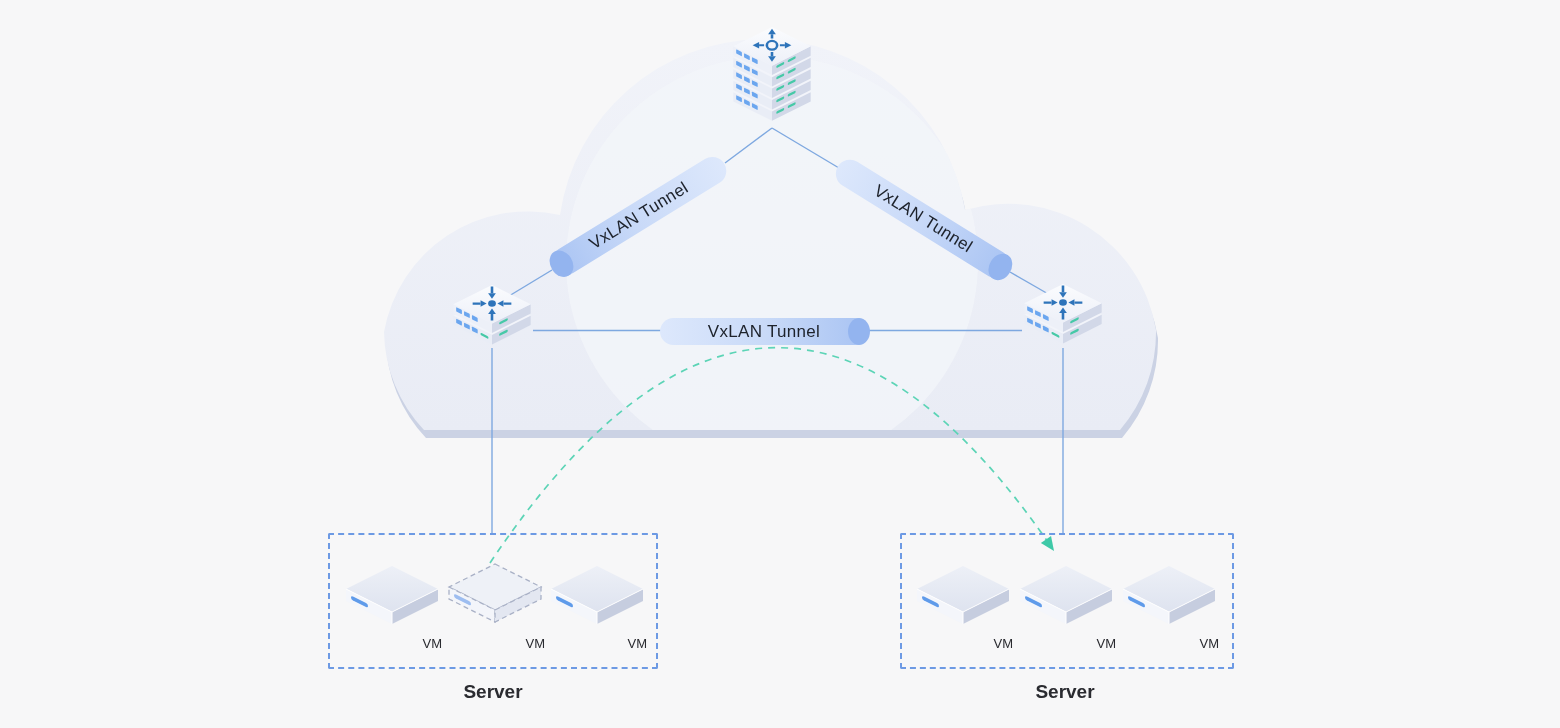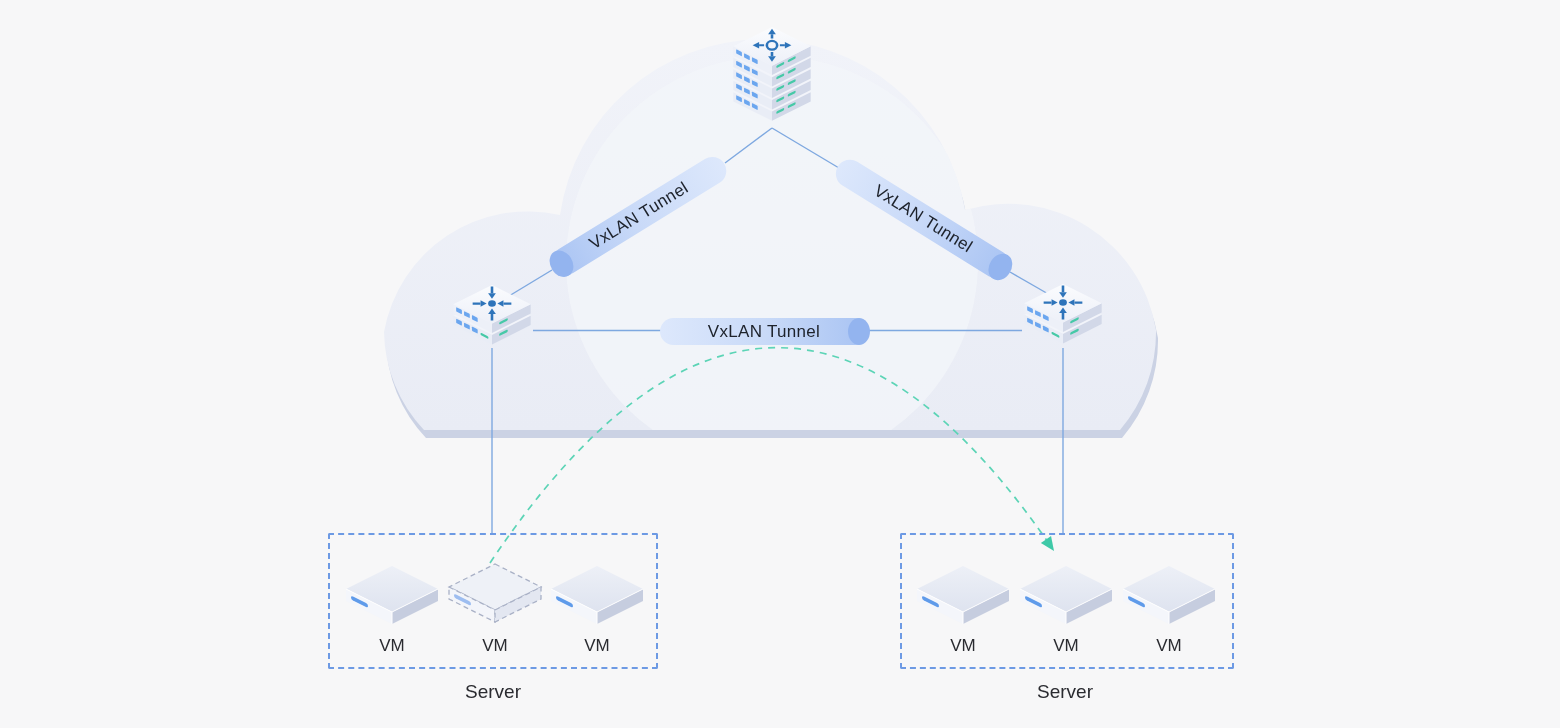--- a/index.html
+++ b/index.html
@@ -33,26 +33,26 @@
     left:823px;top:205px;width:200px;
     transform:rotate(31.8deg);
     background:linear-gradient(90deg,#dde8fc 0%,#c8d9f8 50%,#a8c3f3 100%);
   }
   .tunnel.t-bottom{
     left:660px;top:318px;width:208px;height:27px;
     background:linear-gradient(90deg,#dde8fc 0%,#c9daf8 50%,#a8c3f3 100%);
   }
   svg.dev{position:absolute;z-index:4;overflow:visible;}
   .vm-label{
-    position:absolute;z-index:5;width:100px;text-align:center;
-    font-size:17px;color:#2a2b30;
+    position:absolute;z-index:5;width:100px;text-align:right;
+    font-size:13px;color:#2a2b30;
   }
   .server-label{
     position:absolute;z-index:5;width:330px;text-align:center;
-    font-size:19px;color:#2a2b30;
+    font-size:19px;color:#2a2b30;font-weight:bold;
   }
   .sprite{position:absolute;width:0;height:0;overflow:hidden;}
 </style>
 </head>
 <body>
 
 <div class="stage">
 
   <svg class="sprite" aria-hidden="true">
     <defs>

